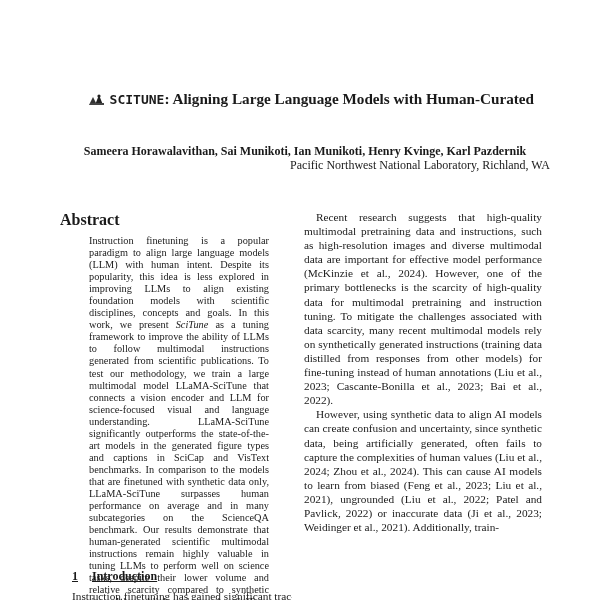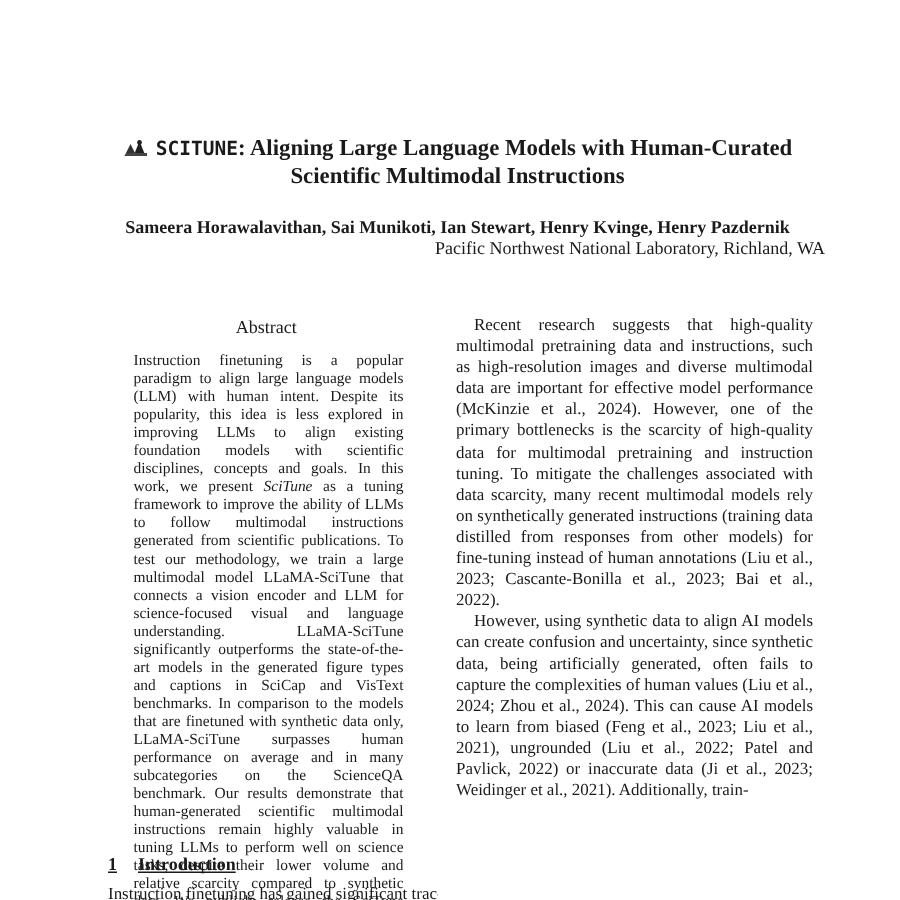--- a/index.html
+++ b/index.html
@@ -1,45 +1,44 @@
 <!DOCTYPE html>
 <html><head>
 <meta charset="utf-8">
 <style>
   html, body { margin:0; padding:0; background:#ffffff; }
   body { width:600px; height:600px; overflow:hidden; position:relative; font-family:"Liberation Serif", serif; color:#1a1a1a; }
-  .title { position:absolute; left:60px; top:90px; width:490px; text-align:center; font-weight:bold; font-size:15.2px; line-height:18px; }
+  .title { position:absolute; left:44px; top:90px; width:490px; text-align:right; font-weight:bold; font-size:15.2px; line-height:18px; }
   .title .mono { font-family:"DejaVu Sans Mono", monospace; font-size:13px; font-weight:bold; }
   .title .logo { display:inline-block; width:18px; height:12px; vertical-align:-1px; margin-right:4px; }
   .authors { position:absolute; left:60px; top:144px; width:490px; text-align:center; font-weight:bold; font-size:12px; line-height:14px; }
   .affil { position:absolute; left:60px; top:158px; width:490px; text-align:right; font-size:12px; line-height:14px; }
-  .abs-head { position:absolute; left:60px; top:211px; width:235px; text-align:center; font-weight:normal; font-size:12px; }
+  .abs-head { position:absolute; left:60px; top:211px; width:235px; font-weight:bold; font-size:16px; }
   .abstract { position:absolute; left:89px; top:235px; width:180px; font-size:10.3px; line-height:12.05px; text-align:justify; hyphens:manual; }
   .abstract p { margin:0; }
   .sec-head { position:absolute; left:72px; top:569px; font-weight:bold; font-size:12px;text-decoration:underline; }
   .sec-head .num { margin-right:14px; }
   .intro-line { position:absolute; left:72px; top:590px; width:220px; font-size:11.3px; white-space:nowrap; overflow:hidden; }
   .right-col { position:absolute; left:304px; top:210px; width:238px; font-size:11.3px; line-height:14.1px; text-align:justify; }
   .right-col p { margin:0; }
   .right-col p.indent { text-indent:12px; }
 </style>
 </head>
 <body>
 
 <div class="title">
   <svg class="logo" viewBox="0 0 18 12">
     <polygon points="1,12 5,4 9,12" fill="#333"></polygon>
     <polygon points="7,12 11,2 15,12" fill="#222"></polygon>
     <circle cx="11" cy="3" r="1.6" fill="#222"></circle>
     <rect x="2" y="10" width="14" height="2" fill="#444"></rect>
   </svg><span class="mono">SCITUNE</span><span>: Aligning Large Language Models with Human-Curated</span><br>
-  <span>Scientific Multimodal Instructions</span>
 </div>
 
-<div class="authors">Sameera Horawalavithan, Sai Munikoti, Ian Stewart, Henry Kvinge, Henry Pazdernik</div>
+<div class="authors">Sameera Horawalavithan, Sai Munikoti, Ian Munikoti, Henry Kvinge, Karl Pazdernik</div>
 <div class="affil">Pacific Northwest National Laboratory, Richland, WA</div>
 
 <div class="abs-head">Abstract</div>
 <div class="abstract">
   <p><span>Instruction finetuning is a popular paradigm to align large language models (LLM) with human intent.  Despite its popularity, this idea is less explored in improving LLMs to align existing foundation models with scientific disciplines, concepts and goals.  In this work, we present </span><em>SciTune</em><span> as a tuning framework to improve the ability of LLMs to follow multimodal instructions generated from scientific publications.  To test our methodology, we train a large multimodal model LLaMA-SciTune that connects a vision encoder and LLM for science-focused visual and language understanding. LLaMA-SciTune significantly outperforms the state-of-the-art models in the generated figure types and captions in SciCap and VisText benchmarks.  In comparison to the models that are finetuned with synthetic data only, LLaMA-SciTune surpasses human performance on average and in many subcategories on the ScienceQA benchmark. Our results demonstrate that human-generated scientific multimodal instructions remain highly valuable in tuning LLMs to perform well on science tasks, despite their lower volume and relative scarcity compared to synthetic data. We publicly release the SciTune codebase</span></p>
 </div>
 
 <div class="sec-head">
   <span class="num">1</span><span>Introduction</span>
 </div>

